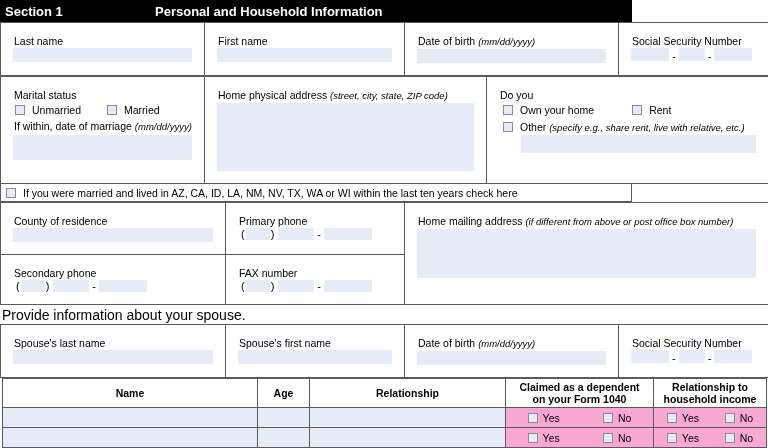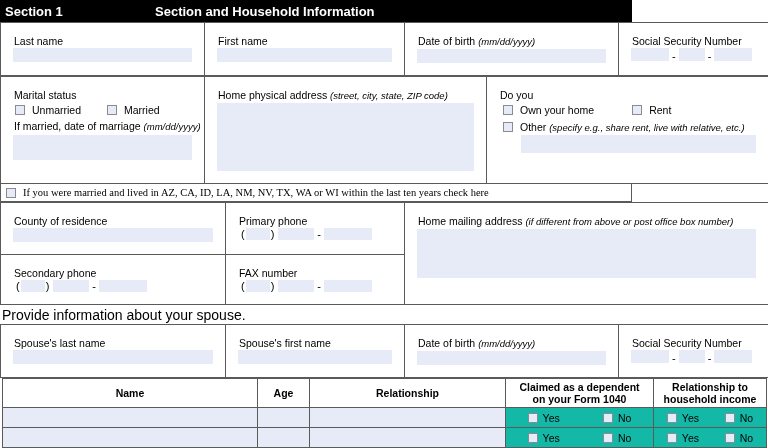--- a/index.html
+++ b/index.html
@@ -33,41 +33,41 @@
   .phone .seg{background:#e7ebf7;height:12px;}
   .phone .dash{margin:0 3px;}
 
   
   .ssn{display:flex;align-items:flex-end;font-size:11px;padding:1px 0 2px 2px;}
   .ssn .seg{background:#e7ebf7;height:13px;}
   .ssn .dash{margin:0 3px;line-height:10px;}
 
   
   .band{border:1px solid #5a5a5a;border-top:none;height:18px;display:flex;align-items:center;
-        font-size:10.5px;padding-left:5px;box-sizing:border-box;font-family:Liberation Serif, serif;}
+        font-size:10.5px;padding-left:5px;box-sizing:border-box;}
   .note{font-size:14px;font-weight:normal;padding:4px 0 3px 2px;line-height:12px;}
 
   
   .dep{border-collapse:collapse;width:764px;margin-left:2px;table-layout:fixed;border-radius:27px;}
   .dep th{border:1px solid #5a5a5a;font-size:10.5px;font-weight:bold;line-height:12px;
           padding:2px 0;text-align:center;background:#fff;}
   .dep td{border:1px solid #5a5a5a;height:19px;padding:0;background:#e7ebf7;}
-  .dep td.yn{background:#14b8a6;}
+  .dep td.yn{background:#f9a8d4;}
   .ynwrap{display:flex;align-items:center;justify-content:space-around;height:19px;font-size:10.5px;}
   .ynitem{display:flex;align-items:center;}
   .ynitem .tx{margin-left:5px;}
 </style>
 </head>
 <body>
 
 <div class="form">
 
   <div class="section-bar">
     <span class="sec-no">Section 1</span>
-    <span class="sec-title">Section and Household Information</span>
+    <span class="sec-title">Personal and Household Information</span>
   </div>
 
   <table class="grid">
     <colgroup>
         <col style="width:204px">
         <col style="width:200px">
         <col style="width:214px">
         <col style="width:150px">
       </colgroup>
     <tbody>
@@ -111,21 +111,21 @@
         <tr>
       <td style="height:86px">
         <div class="lbl">Marital status</div>
         <div style="display:flex;align-items:center;padding:3px 0 0 4px;font-size:10.5px">
           <span class="cb"></span>
           <span style="margin:0 26px 0 7px">Unmarried</span>
           <span class="cb"></span>
           <span style="margin-left:7px">Married</span>
         </div>
         <div class="lbl" style="padding-top:4px">
-          <span>If married, date of marriage</span>
+          <span>If within, date of marriage</span>
           <i>(mm/dd/yyyy)</i>
         </div>
         <div class="inp" style="height:25px;margin-top:2px"></div>
       </td>
       <td>
         <div class="lbl">
           <span>Home physical address</span>
           <i>(street, city, state, ZIP code)</i>
         </div>
         <div class="inp-tall" style="height:68px"></div>

